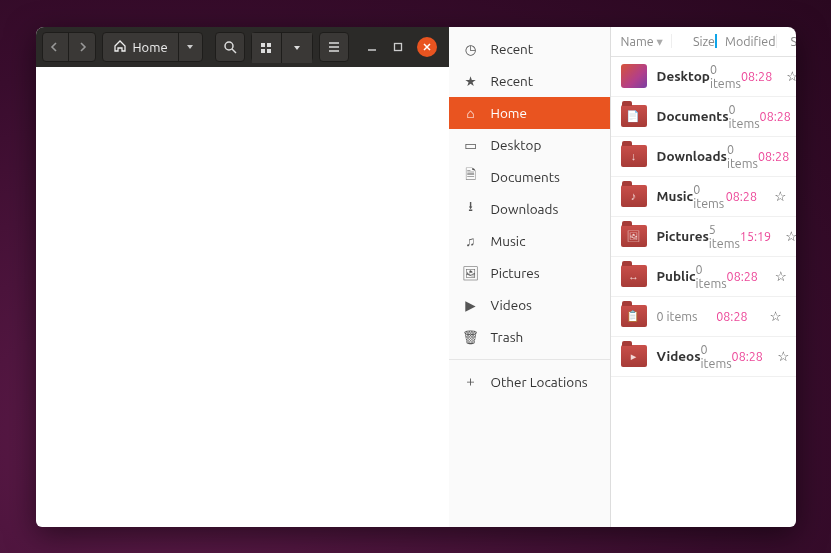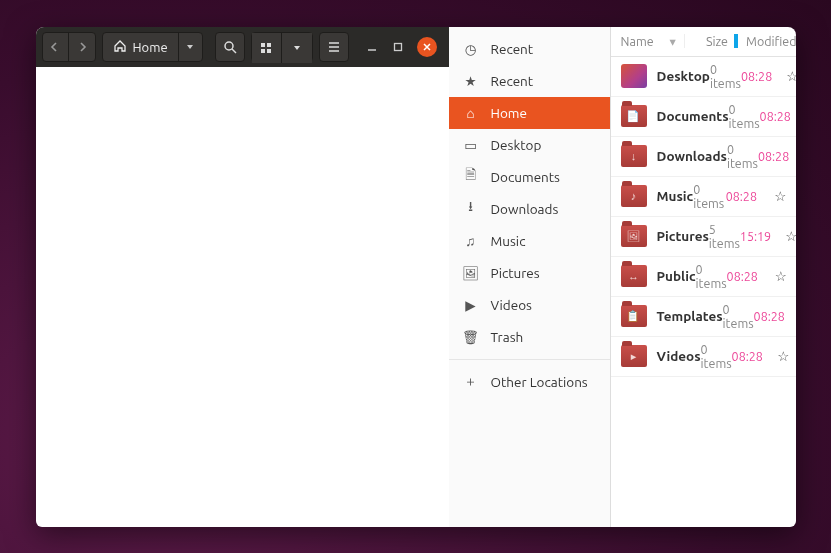--- a/index.html
+++ b/index.html
@@ -106,24 +106,24 @@
     flex: 1; display: flex; flex-direction: column;
     overflow: hidden;
   }
   .cols {
     display: flex; align-items: center;
     height: 30px;
     border-bottom: 1px solid #e2e2e2;
     color: #888; font-size: 12.5px;
     padding-left: 10px; padding-right: 6px;
   }
-  .col-name { flex: 1; display:flex;align-items:center;gap:16px;}
+  .col-name { flex: 1; display:flex;align-items:center;gap:3px;}
   .col-name .sort { margin-left:auto; margin-right:8px; color:#aaa;}
   .col-size { width: 70px; border-left:1px solid #eee; padding-left:21px;}
-  .col-mod { width: 74px; border-left:4px solid #0ea5e9; padding-left:8px;margin-left:6px;}
+  .col-mod { width: 74px; border-left:2px solid #0ea5e9; padding-left:8px;}
   .col-star { width: 40px; border-left:1px solid #eee; padding-left:14px;}
   .rows { flex: 1; overflow: auto; }
   .row {
     display: flex; align-items: center;
     height: 40px;
     padding-left: 10px; padding-right: 6px;
     border-bottom: 1px solid #f0f0f0;
     font-size: 13.5px; color: #333;
   }
   .row .icon { width: 28px; height: 28px; margin-right: 10px; border-radius: 3px; display:flex;align-items:center;justify-content:center;}
@@ -348,21 +348,20 @@
             <div class="sz">0 items</div>
             <div class="md">08:28</div>
             <div class="st">☆</div>
           </div>
           <div class="row">
             <div class="icon">
               <div class="folder-icon">
                 <div class="g">📋</div>
               </div>
             </div>
-            <div class="nm">Templates</div>
             <div class="sz">0 items</div>
             <div class="md">08:28</div>
             <div class="st">☆</div>
           </div>
           <div class="row">
             <div class="icon">
               <div class="folder-icon">
                 <div class="g">▸</div>
               </div>
             </div>

